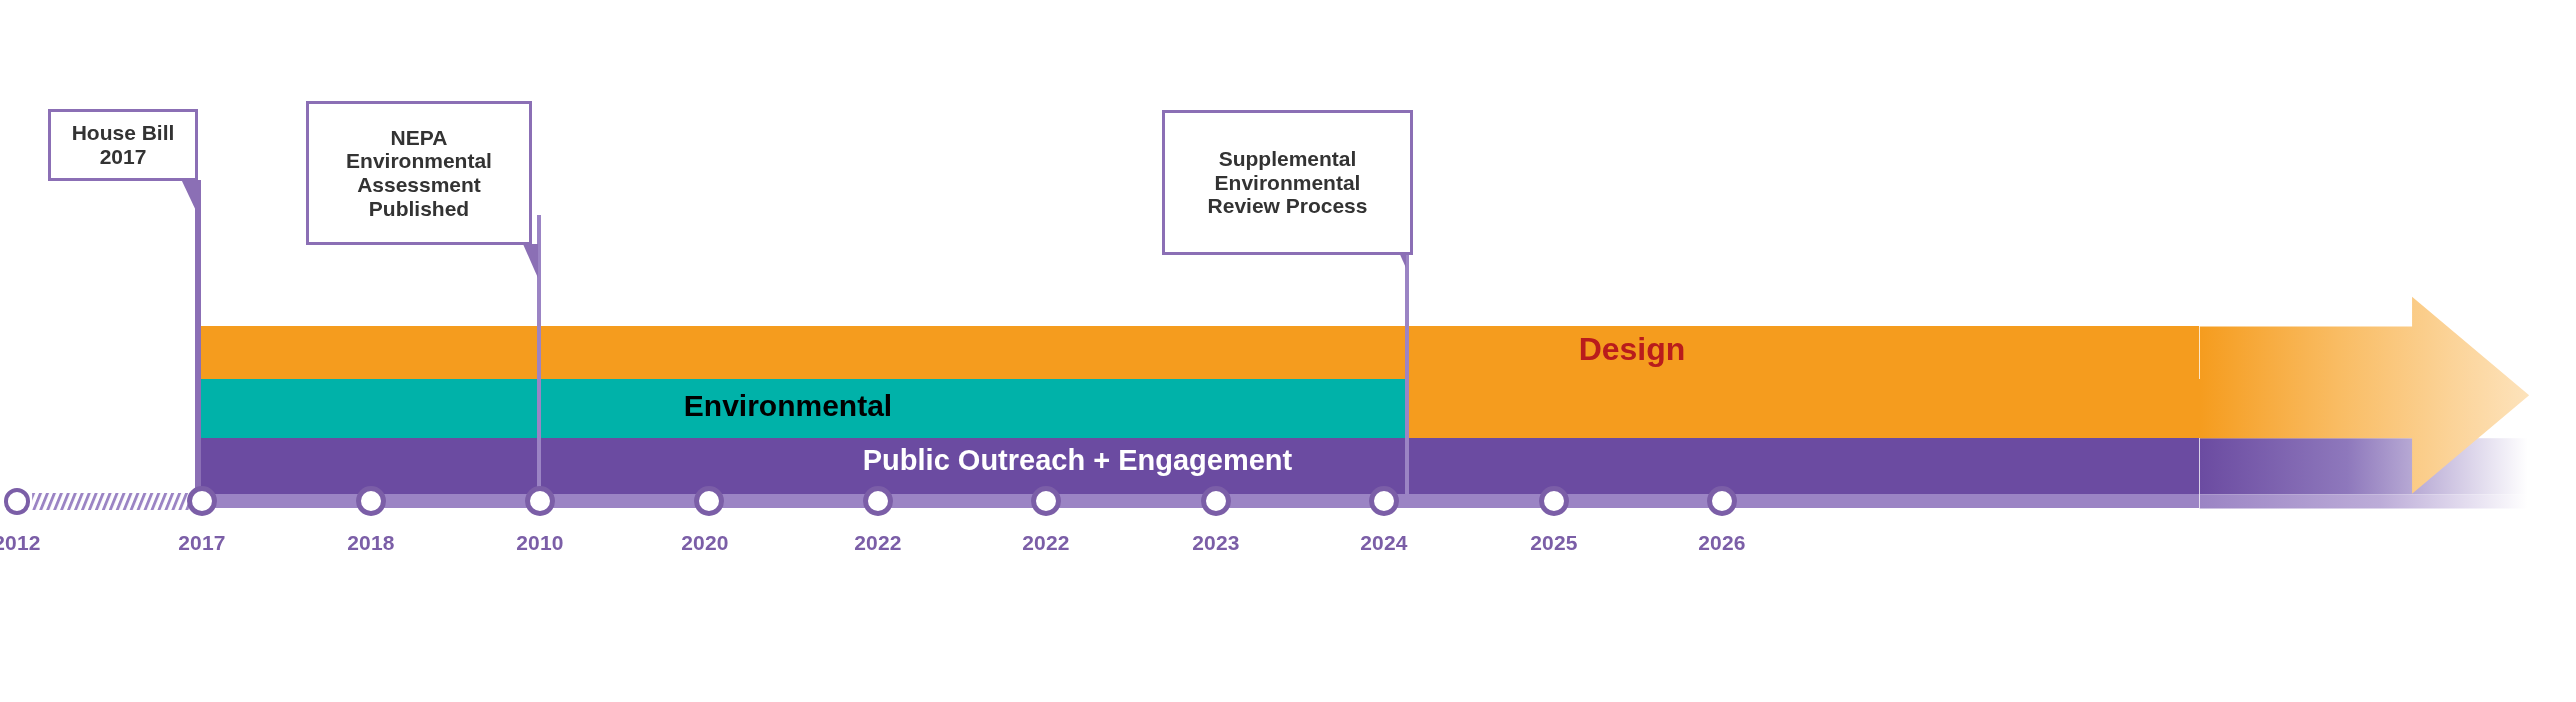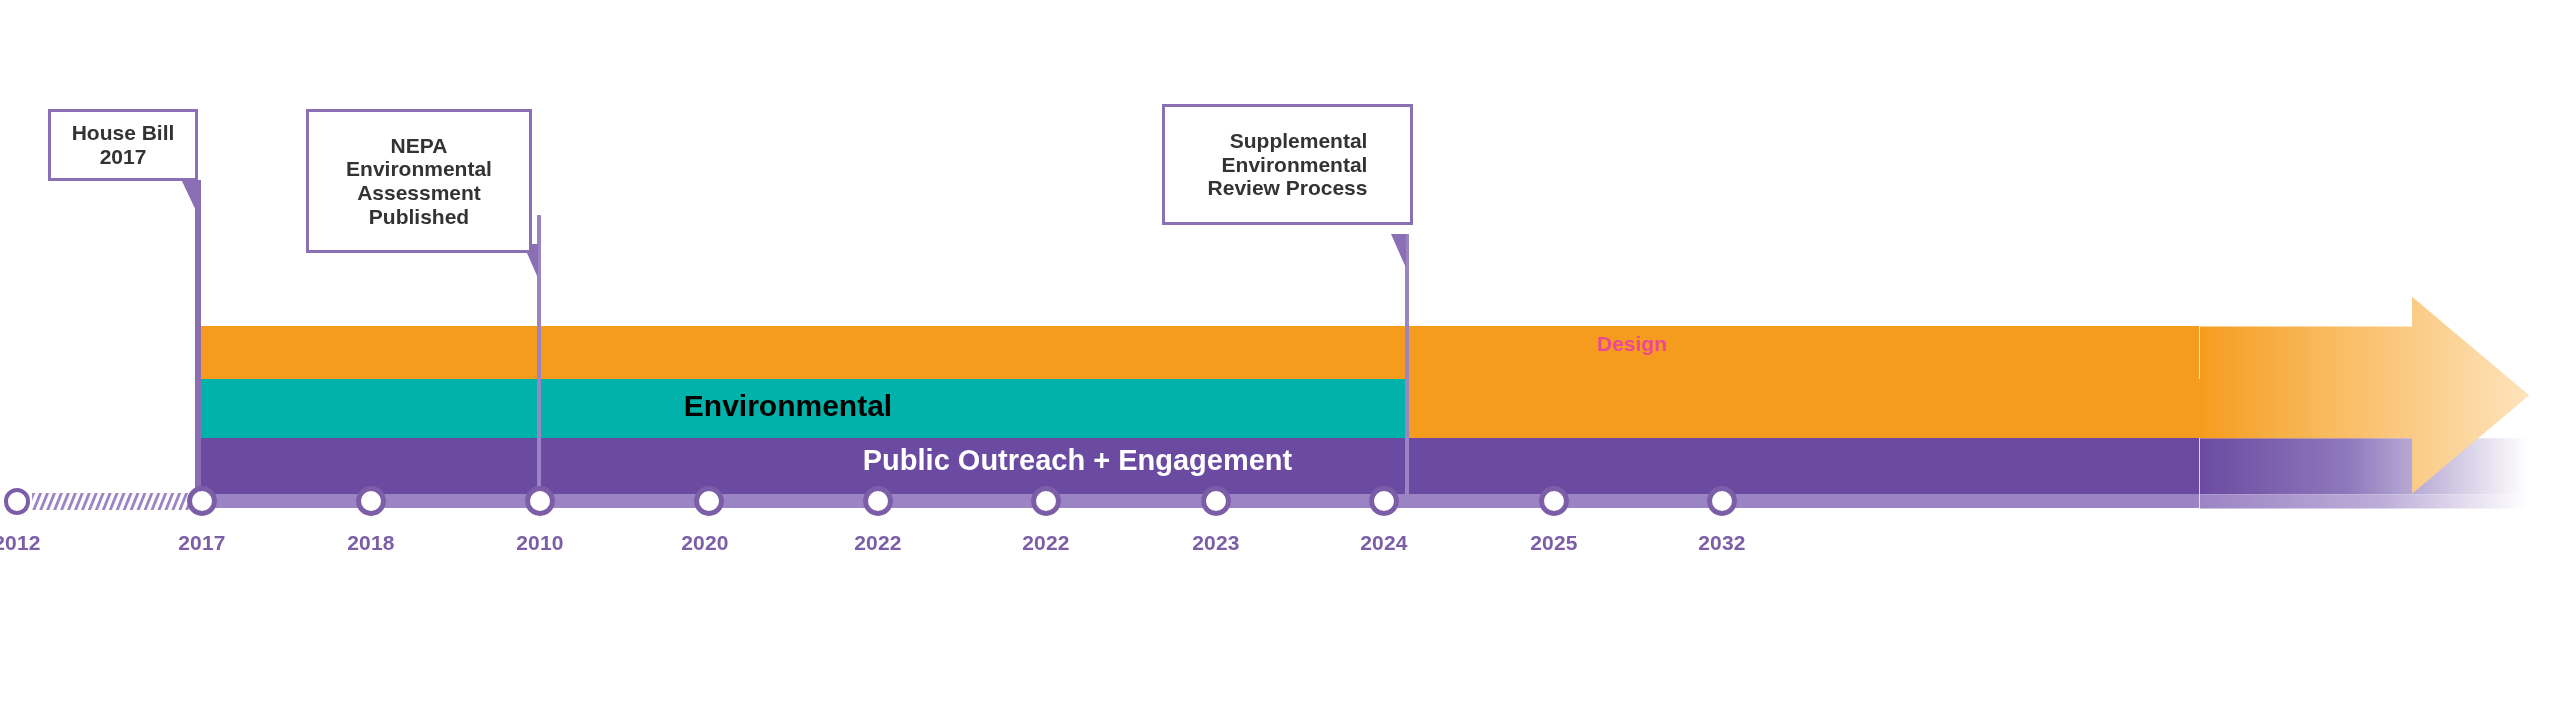--- a/index.html
+++ b/index.html
@@ -152,21 +152,21 @@
 
     <rect x="2818" y="561" width="420" height="72" fill="url(#purpleFade)"></rect>
 
     <path d="M 2818,418 L 3090,418 L 3090,380 L 3240,506 L 3090,632 L 3090,561 L 2818,561 Z" fill="url(#orangeFade)"></path>
 
     <rect x="2818" y="633" width="420" height="18" fill="url(#railFade)"></rect>
   </svg>
 
   <div class="band-label" style="left:546px; top:389px; width:484px; font-size:30px; color:#000000;">Environmental</div>
 
-  <div class="band-label" style="left:1468px; top:332px; width:328px; font-size:21px; color:#ec4899;">Design</div>
+  <div class="band-label" style="left:1468px; top:332px; width:328px; font-size:32px; color:#b91c1c;">Design</div>
 
 
   <div class="band-label" style="left:781px; top:445px; width:593px; font-size:29px; color:#FFFFFF;">Public Outreach + Engagement</div>
 
   <div class="axis-rail" style="left:201px; top:494px; width:1998px; height:14px; background:#9B84C4;"></div>
 
   <svg class="hatch" width="180" height="17" viewBox="0 0 230 22" style="left:31px; top:493px;">
     <defs>
       <pattern id="hatchPat" width="9" height="22" patternUnits="userSpaceOnUse" patternTransform="skewX(-22)">
         <rect x="0" y="0" width="4" height="22" fill="#9B84C4"></rect>
@@ -179,31 +179,31 @@
 
   <div class="callout" style="left:48px; top:109px; width:150px; height:72px; font-size:21px;">
     <span class="callout-text">House Bill
 2017</span>
   </div>
   <div class="tail" style="left:181px; top:179px; border-left:17px solid transparent; border-top:36px solid #8B6FB5;"></div>
 
 
   <div class="leader-thin" style="left:537px; top:215px; height:293px;"></div>
 
-  <div class="callout" style="left:306px; top:101px; width:226px; height:144px; font-size:21px;margin-top:8px;">
+  <div class="callout" style="left:306px; top:101px; width:226px; height:144px; font-size:21px;">
     <span class="callout-text">NEPA
 Environmental
 Assessment
 Published</span>
   </div>
   <div class="tail" style="left:523px; top:244px; border-left:15.6px solid transparent; border-top:34px solid #8B6FB5;"></div>
 
   <div class="leader-thin" style="left:1405px; top:234px; height:273px;"></div>
 
-  <div class="callout" style="left:1162px; top:104px; width:251px; height:121px; font-size:21px;text-align:right;">
+  <div class="callout" style="left:1162px; top:110px; width:251px; height:145px; font-size:21px;">
     <span class="callout-text">Supplemental
 Environmental
 Review Process</span>
   </div>
   <div class="tail" style="left:1391px; top:234px; border-left:15.6px solid transparent; border-top:34px solid #8B6FB5;"></div>
 
   <div id="axis-nodes">
       <div class="node node-small" style="left: 3.9px; top: 488px; width: 26.5px; height: 26.5px;"></div>
       <div class="year" style="left: -30px; top: 531px; width: 94px;">2012</div>
       <div class="node" style="left: 187px; top: 486px; width: 30px; height: 30px;"></div>
@@ -218,17 +218,17 @@
       <div class="year" style="left: 831px; top: 531px; width: 94px;">2022</div>
       <div class="node" style="left: 1031px; top: 486px; width: 30px; height: 30px;"></div>
       <div class="year" style="left: 999px; top: 531px; width: 94px;">2022</div>
       <div class="node" style="left: 1201px; top: 486px; width: 30px; height: 30px;"></div>
       <div class="year" style="left: 1169px; top: 531px; width: 94px;">2023</div>
       <div class="node" style="left: 1369px; top: 486px; width: 30px; height: 30px;"></div>
       <div class="year" style="left: 1337px; top: 531px; width: 94px;">2024</div>
       <div class="node" style="left: 1539px; top: 486px; width: 30px; height: 30px;"></div>
       <div class="year" style="left: 1507px; top: 531px; width: 94px;">2025</div>
       <div class="node" style="left: 1707px; top: 486px; width: 30px; height: 30px;"></div>
-      <div class="year" style="left: 1675px; top: 531px; width: 94px;">2032</div>
+      <div class="year" style="left: 1675px; top: 531px; width: 94px;">2026</div>
     </div>
 
 </div>
 
 
 </body></html>

